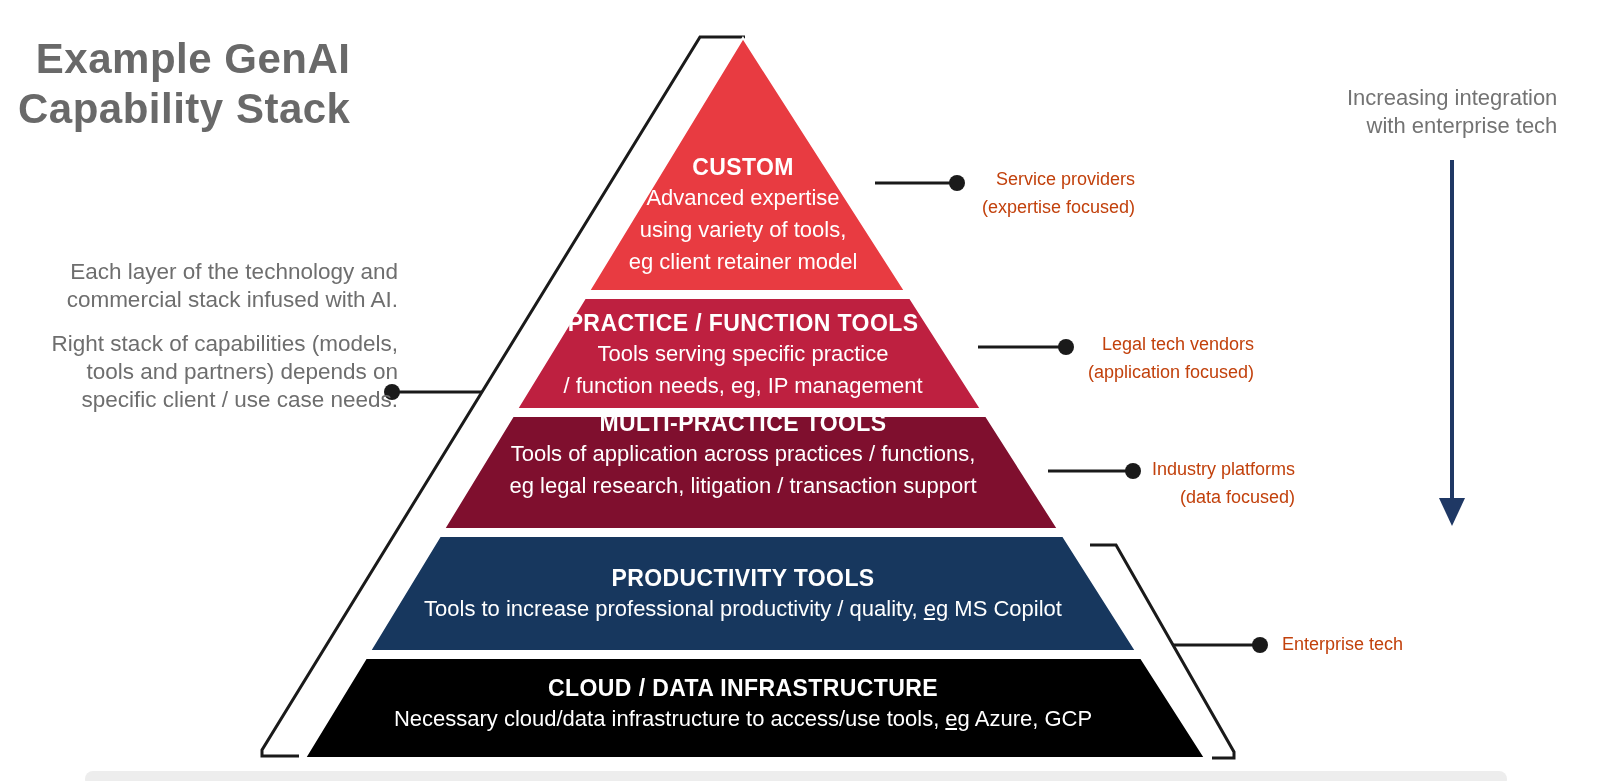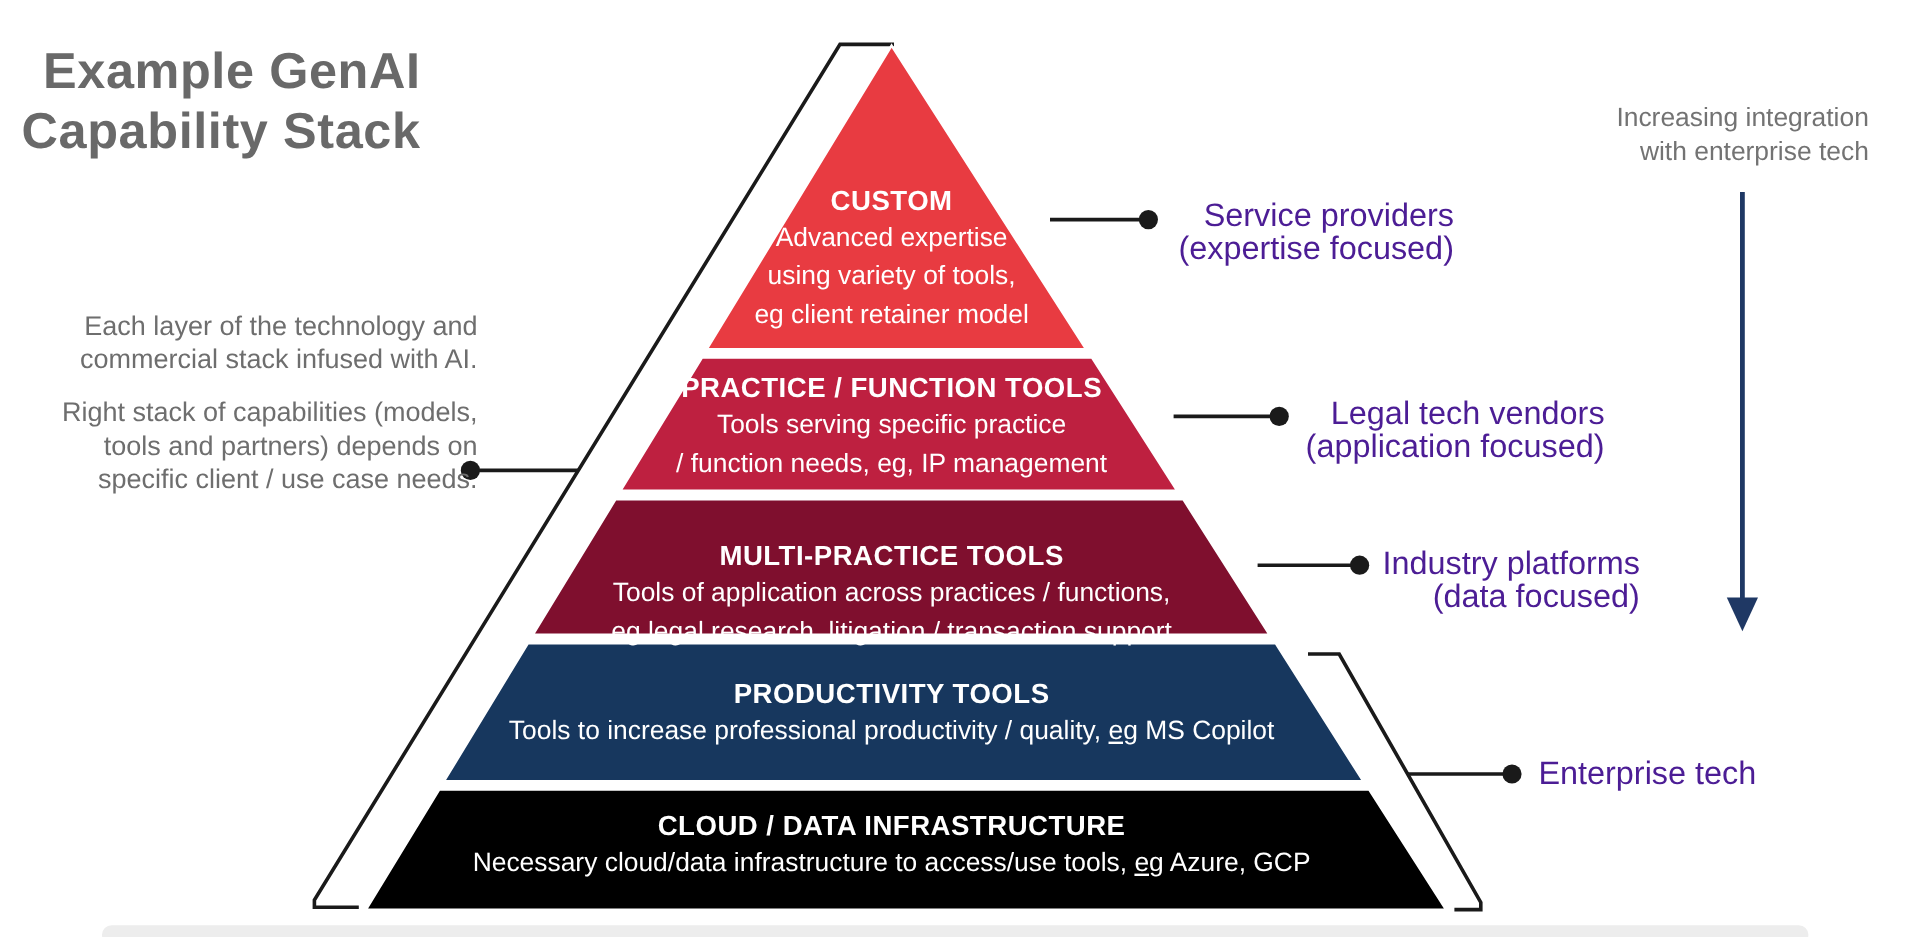--- a/index.html
+++ b/index.html
@@ -20,21 +20,21 @@
   .note{
     left:18px;width:380px;
     color:#6E6E6E;font-size:22.5px;line-height:28px;
   }
   .layer-text{
     left:343px;width:800px;text-align:center;color:#ffffff;
   }
   .ltitle{font-size:23px;font-weight:bold;line-height:30px;letter-spacing:.4px;}
   .lbody{font-size:22px;line-height:32px;}
   .u{text-decoration:underline;}
-  .callout{color:#4c1d95;font-size:27px;line-height:28px;white-space:nowrap;}
+  .callout{color:#c2410c;font-size:18px;line-height:28px;white-space:nowrap;}
   .annot{
     left:1347px;top:84px;
     color:#737373;font-size:22px;line-height:28px;white-space:nowrap;
   }
 </style>
 </head>
 <body>
 
 <div class="stage">
 
@@ -85,21 +85,21 @@
     <div class="lbody">using variety of tools,</div>
     <div class="lbody">eg client retainer model</div>
   </div>
 
   <div class="abs layer-text" style="top:308px;">
     <div class="ltitle">PRACTICE / FUNCTION TOOLS</div>
     <div class="lbody">Tools serving specific practice</div>
     <div class="lbody">/ function needs, eg, IP management</div>
   </div>
 
-  <div class="abs layer-text" style="top:448px;">
+  <div class="abs layer-text" style="top:408px;">
     <div class="ltitle">MULTI-PRACTICE TOOLS</div>
     <div class="lbody">Tools of application across practices / functions,</div>
     <div class="lbody">eg legal research, litigation / transaction support</div>
   </div>
 
   <div class="abs layer-text" style="top:563px;">
     <div class="ltitle">PRODUCTIVITY TOOLS</div>
     <div class="lbody">
       <span>Tools to increase professional productivity / quality, </span><span class="u">eg</span><span> MS Copilot</span>
     </div>

